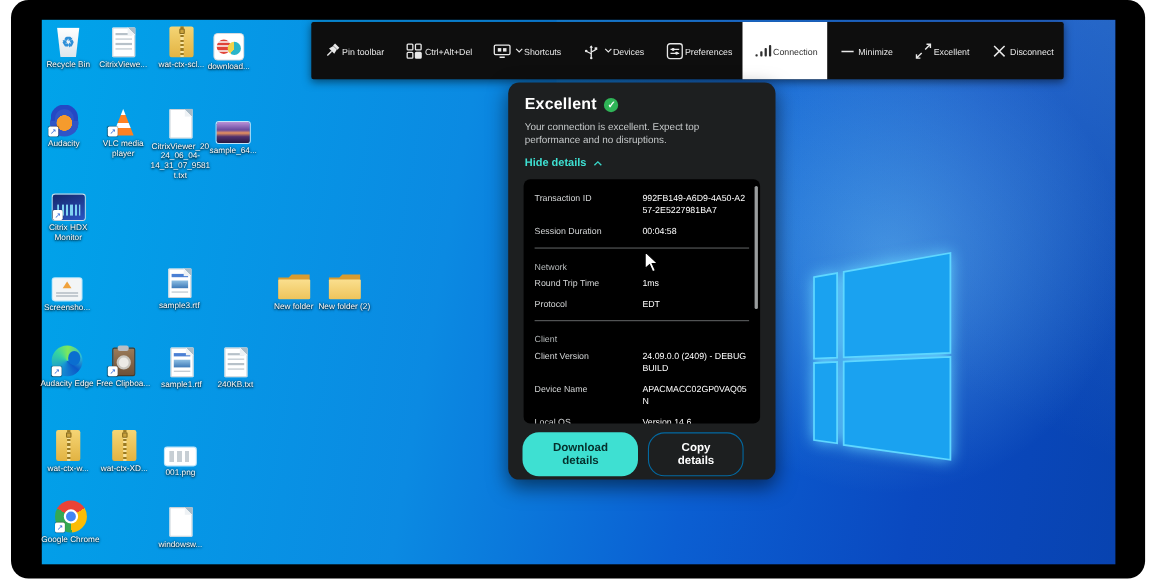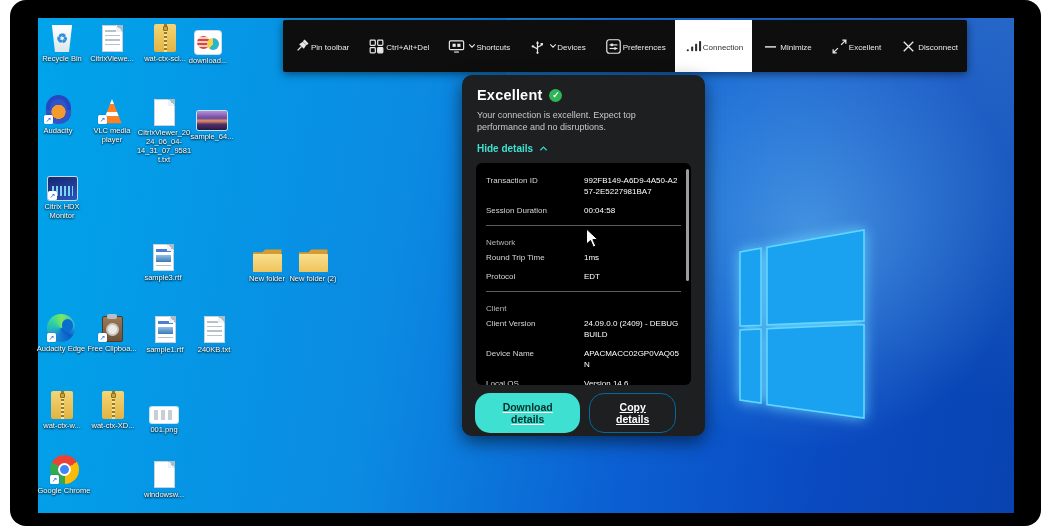--- a/index.html
+++ b/index.html
@@ -35,21 +35,21 @@
   .p-toggle{margin-top:10px;font-size:10px;font-weight:bold;color:var(--accent,#3ad6c8);
     display:flex;align-items:center;gap:6px;cursor:pointer;}
   .details{margin:9px 14px 0 14px;height:222px;background:#000000;border-radius:6px;
     position:relative;overflow:hidden;padding:8px 10px;box-sizing:border-box;}
   .dt-row{display:flex;padding:4px 0;}
   .dt-label{flex:0 0 98px;font-size:8px;line-height:11px;color:#d4d6d7;}
   .dt-value{flex:1;font-size:8px;line-height:11px;color:#fff;word-break:break-all;}
   .dt-header{padding:6px 0 0 0;font-size:8px;line-height:11px;color:#b4b8b9;}
   .dt-div{height:1px;background:#5a5d5e;margin:5px 0;}
   .scrollthumb{position:absolute;right:2px;top:6px;width:3px;height:112px;border-radius:2px;background:#9a9d9e;}
-  .p-actions{display:flex;gap:9px;padding:8px 29px 0 13px;text-decoration:underline;}
+  .p-actions{display:flex;gap:9px;padding:8px 29px 0 13px;}
   .btn{font-family:inherit;font-size:10.5px;font-weight:bold;border-radius:15px;padding:7px 15px;cursor:pointer;}
   .btn-primary{background:var(--accent,#3ad6c8);color:#05302c;border:none;}
   .btn-ghost{background:transparent;color:#fff;border:1px solid #0369a1;}
 
   
   .dicon{position:absolute;width:56px;text-align:center;cursor:pointer;}
   .art{width:34px;height:32px;margin:0 auto;position:relative;display:flex;align-items:flex-end;justify-content:center;}
   .di-label{margin-top:2px;font-size:7.5px;line-height:9px;color:#fff;overflow-wrap:anywhere;
     text-shadow:0 1px 2px rgba(0,0,0,.95), 0 0 2px rgba(0,0,0,.7);}
   .sc{position:absolute;left:3px;bottom:0;width:9px;height:9px;background:#fff;border-radius:1.5px;
@@ -362,20 +362,26 @@
     </div>
     <div class="dicon" style="left: 34px; top: 168px;">
       <div class="art">
         <div class="a-hdx">
           <b></b>
         </div>
         <span class="sc">↗</span>
       </div>
       <div class="di-label">Citrix HDX Monitor</div>
     </div>
+    <div class="dicon" style="left: 33px; top: 241px;">
+      <div class="art">
+        <div class="a-photo ph-shot"></div>
+      </div>
+      <div class="di-label">Screensho...</div>
+    </div>
     <div class="dicon" style="left: 135px; top: 239px;">
       <div class="art">
         <div class="a-page rtf">
           <i class="h"></i>
           <i class="img"></i>
           <i></i>
         </div>
       </div>
       <div class="di-label">sample3.rtf</div>
     </div>

